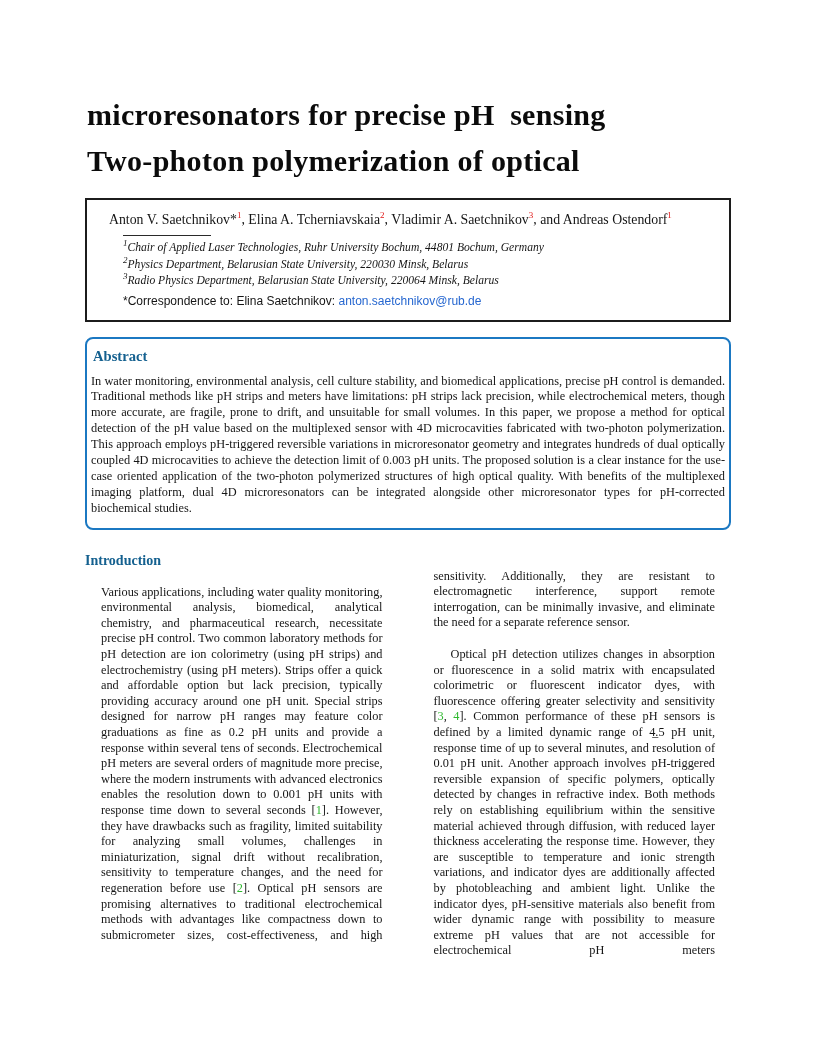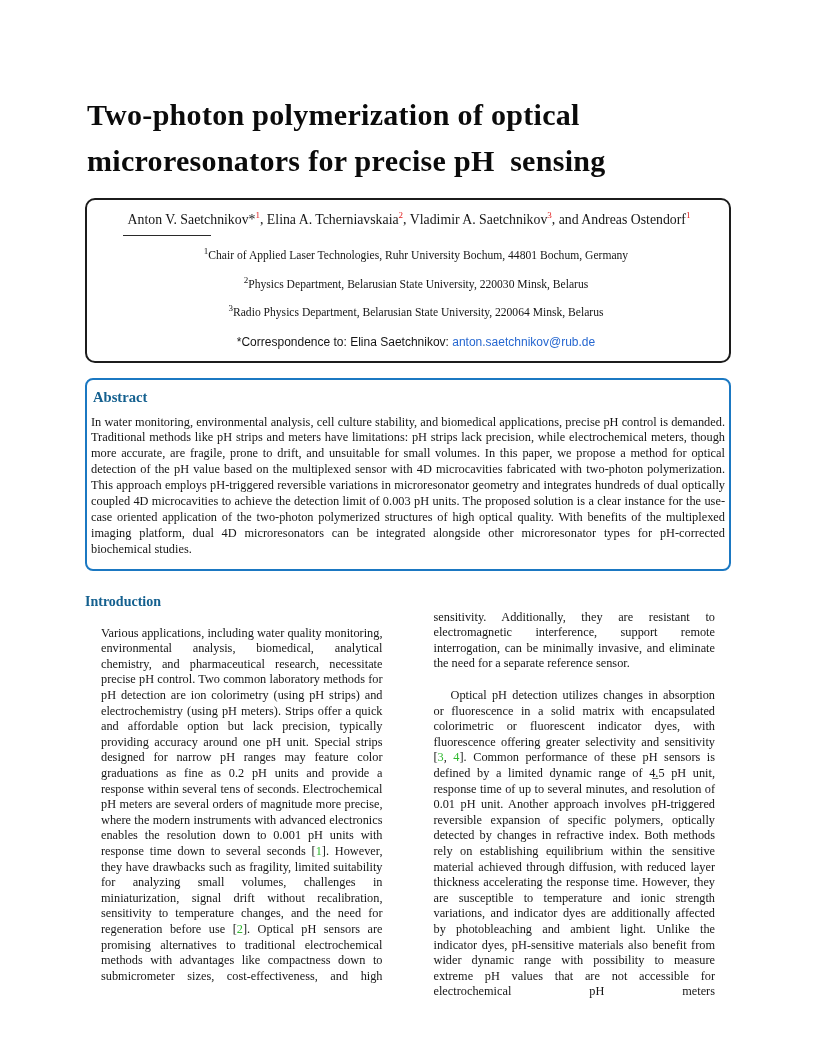--- a/index.html
+++ b/index.html
@@ -18,40 +18,40 @@
     font-size:30px;
     line-height:46px;
     letter-spacing:.3px;
     color:#0b0b0b;
   }
   .title span{display:block;}
 
   
   .author-box{
     border:2px solid #1c1c1c;
-    border-radius:10px;
+    border-radius:0;
     padding:9px 20px 10px 22px;
     margin-bottom:15px;
-    text-align:center;
   }
   .authors{
     margin:0;
     font-size:13.8px;
     line-height:21px;
   }
   sup{font-size:9px;line-height:0;}
   .sup-red{color:#e01616;}
   .aff-rule{
     width:88px;
     border:0;border-top:1.2px solid #2a2a2a;
     margin:5px 0 4px 14px;
   }
   .aff{
-    margin:12px;
+    margin:0;
     padding-left:14px;
+    font-style:italic;
     font-size:11.6px;
     line-height:16.5px;
   }
   .corr{
     margin:3px 0 0;
     padding-left:14px;
     font-family:"Liberation Sans",sans-serif;
     font-size:12px;
     line-height:17px;
   }
@@ -100,22 +100,22 @@
   .cite::before{content:"[";color:#151515;}
   .cite::after{content:"]";color:#151515;}
   .g{color:#2eb82e;}
 </style>
 </head>
 <body>
 
 <div class="page">
 
   <h1 class="title">
+    <span>microresonators for precise pH&nbsp; sensing</span>
     <span>Two-photon polymerization of optical</span>
-    <span>microresonators for precise pH&nbsp; sensing</span>
   </h1>
 
   <div class="author-box">
     <p class="authors"><span>Anton V. Saetchnikov*</span><sup class="sup-red">1</sup><span>, Elina A. Tcherniavskaia</span><sup class="sup-red">2</sup><span>, Vladimir A. Saetchnikov</span><sup class="sup-red">3</sup><span>, and Andreas Ostendorf</span><sup class="sup-red">1</sup></p>
 
     <hr class="aff-rule">
 
     <div>
       <p class="aff"><sup>1</sup><span>Chair of Applied Laser Technologies, Ruhr University Bochum, 44801 Bochum, Germany</span></p>
       <p class="aff"><sup>2</sup><span>Physics Department, Belarusian State University, 220030 Minsk, Belarus</span></p>

